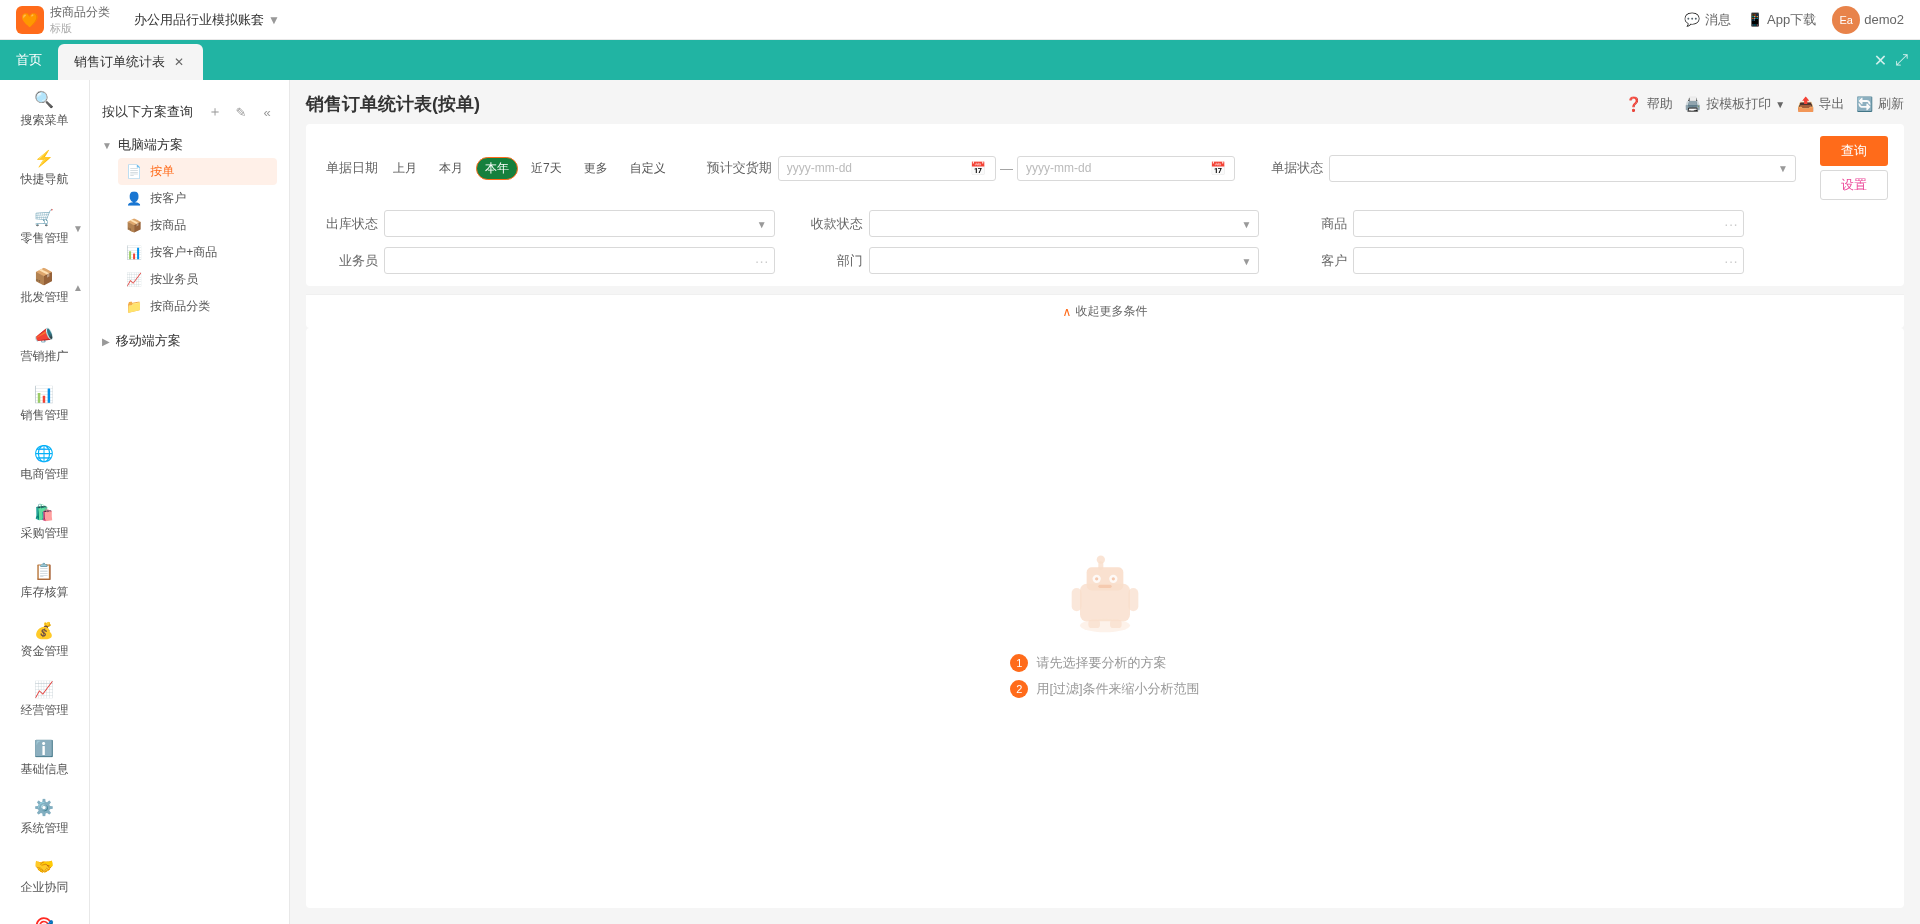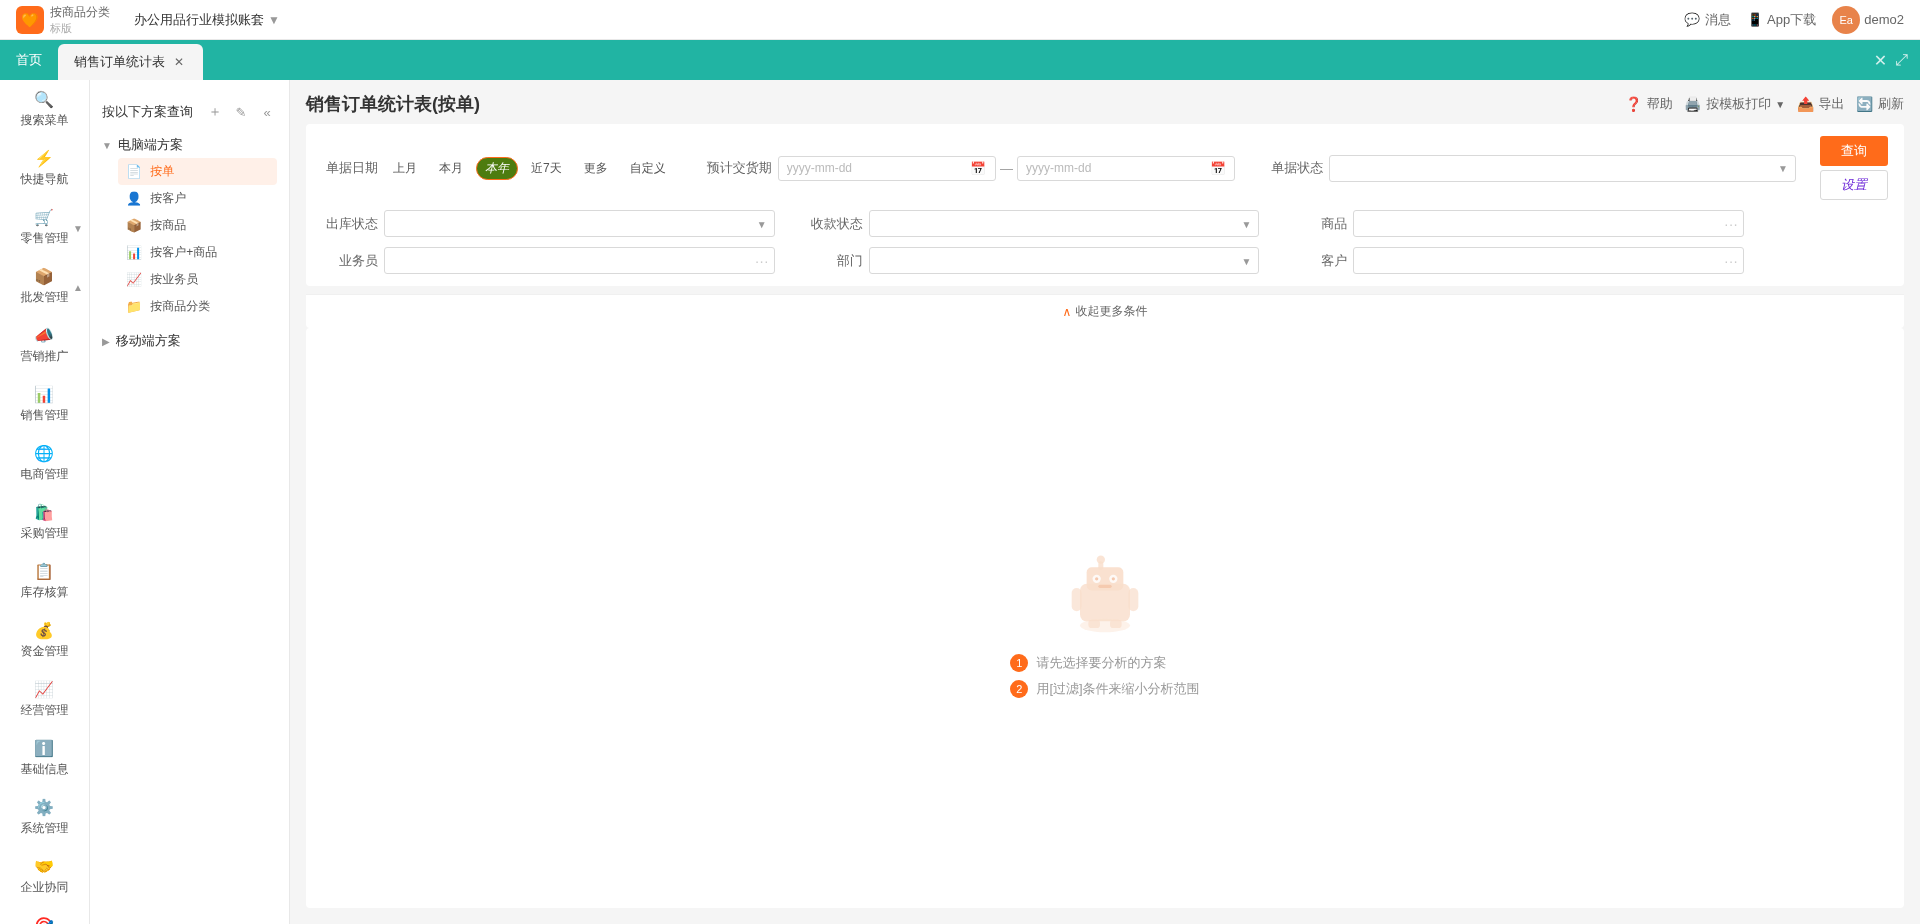--- a/index.html
+++ b/index.html
@@ -62,32 +62,32 @@
     .header-action-btn { display: flex; align-items: center; gap: 4px; color: #666; font-size: 13px; cursor: pointer; }
     .header-action-btn .icon { font-size: 14px; }
 
     
     .filter-area { background: #fff; margin: 8px 16px; border-radius: 4px; padding: 12px 16px; flex-shrink: 0; }
     .filter-row { display: flex; align-items: center; gap: 12px; margin-bottom: 10px; }
     .filter-row:last-child { margin-bottom: 0; }
     .filter-label { font-size: 13px; color: #666; white-space: nowrap; min-width: 56px; text-align: right; }
     .date-quick-btns { display: flex; gap: 4px; align-items: center; }
     .date-quick-btn { padding: 2px 8px; font-size: 12px; cursor: pointer; border-radius: 3px; color: #555; border: 1px solid transparent; }
-    .date-quick-btn.active { background: #4d7c0f; color: white; border-color: #ff6b1a; border-radius: 12px; font-style: italic; }
+    .date-quick-btn.active { background: #15803d; color: white; border-color: #ff6b1a; border-radius: 12px; }
     .date-input { border: 1px solid #d9d9d9; border-radius: 3px; padding: 4px 8px; font-size: 12px; color: #999; width: 130px; display: flex; justify-content: space-between; cursor: pointer; }
     .filter-select-wrapper { position: relative; display: flex; align-items: center; flex: 1; }
     .filter-select-wrapper select { width: 100%; border: 1px solid #d9d9d9; border-radius: 3px; padding: 5px 8px; font-size: 13px; background: #fff; appearance: none; cursor: pointer; color: #333; }
     .select-arrow { position: absolute; right: 8px; top: 50%; transform: translateY(-50%); color: #999; font-size: 10px; pointer-events: none; }
     .filter-input-wrapper { flex: 1; position: relative; display: flex; align-items: center; }
     .filter-input { border: 1px solid #d9d9d9; border-radius: 3px; padding: 5px 8px; font-size: 13px; width: 100%; }
 
     
     .action-buttons { display: flex; flex-direction: column; gap: 4px; flex-shrink: 0; margin-left: 8px; }
     .search-btn { background: #ff6b1a; color: white; border: none; border-radius: 3px; padding: 6px 20px; font-size: 13px; cursor: pointer; white-space: nowrap; }
-    .settings-btn { background: #fff; color: #6d28d9; border: 1px solid #d9d9d9; border-radius: 3px; padding: 5px 20px; font-size: 13px; cursor: pointer; white-space: nowrap; text-align: center; font-style: italic; }
+    .settings-btn { background: #fff; color: #ec4899; border: 1px solid #d9d9d9; border-radius: 3px; padding: 5px 20px; font-size: 13px; cursor: pointer; white-space: nowrap; text-align: center; }
 
     
     .collapse-bar { text-align: center; padding: 8px; background: #fff; margin: 0 16px; border-top: 1px solid #f0f0f0; cursor: pointer; color: #666; font-size: 12px; border-radius: 0 0 4px 4px; display: flex; align-items: center; justify-content: center; gap: 4px; }
 
     
     .empty-state { flex: 1; display: flex; flex-direction: column; align-items: center; justify-content: center; gap: 16px; background: #fff; margin: 0 16px 16px; border-radius: 4px; }
     .empty-icon { width: 100px; height: 100px; opacity: 0.6; }
     .empty-tips { display: flex; flex-direction: column; gap: 8px; }
     .empty-tip { display: flex; align-items: center; gap: 8px; font-size: 13px; color: #999; }
     .tip-num { width: 18px; height: 18px; border-radius: 50%; background: #ff6b1a; color: white; font-size: 11px; display: flex; align-items: center; justify-content: center; flex-shrink: 0; }

